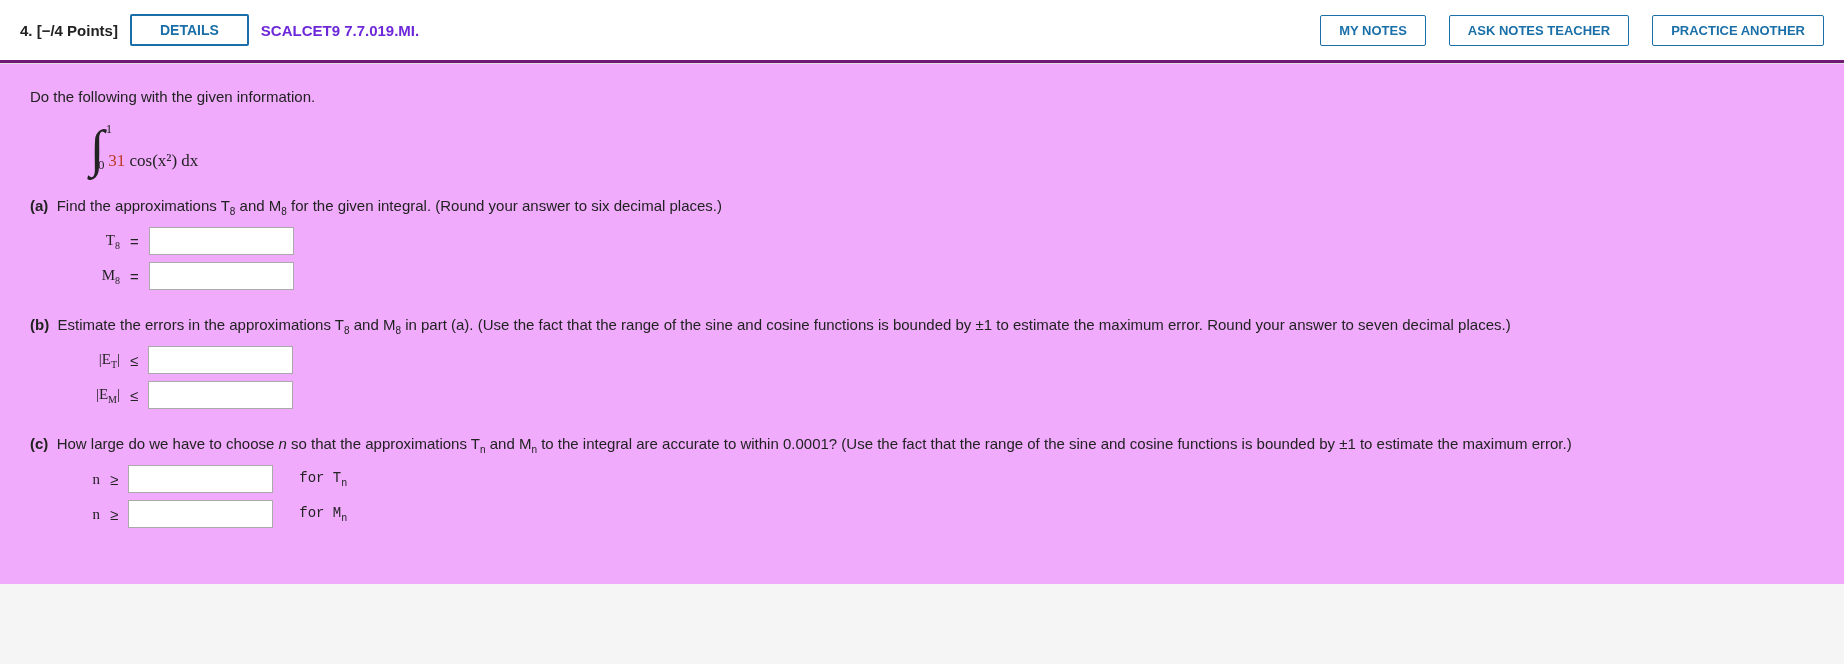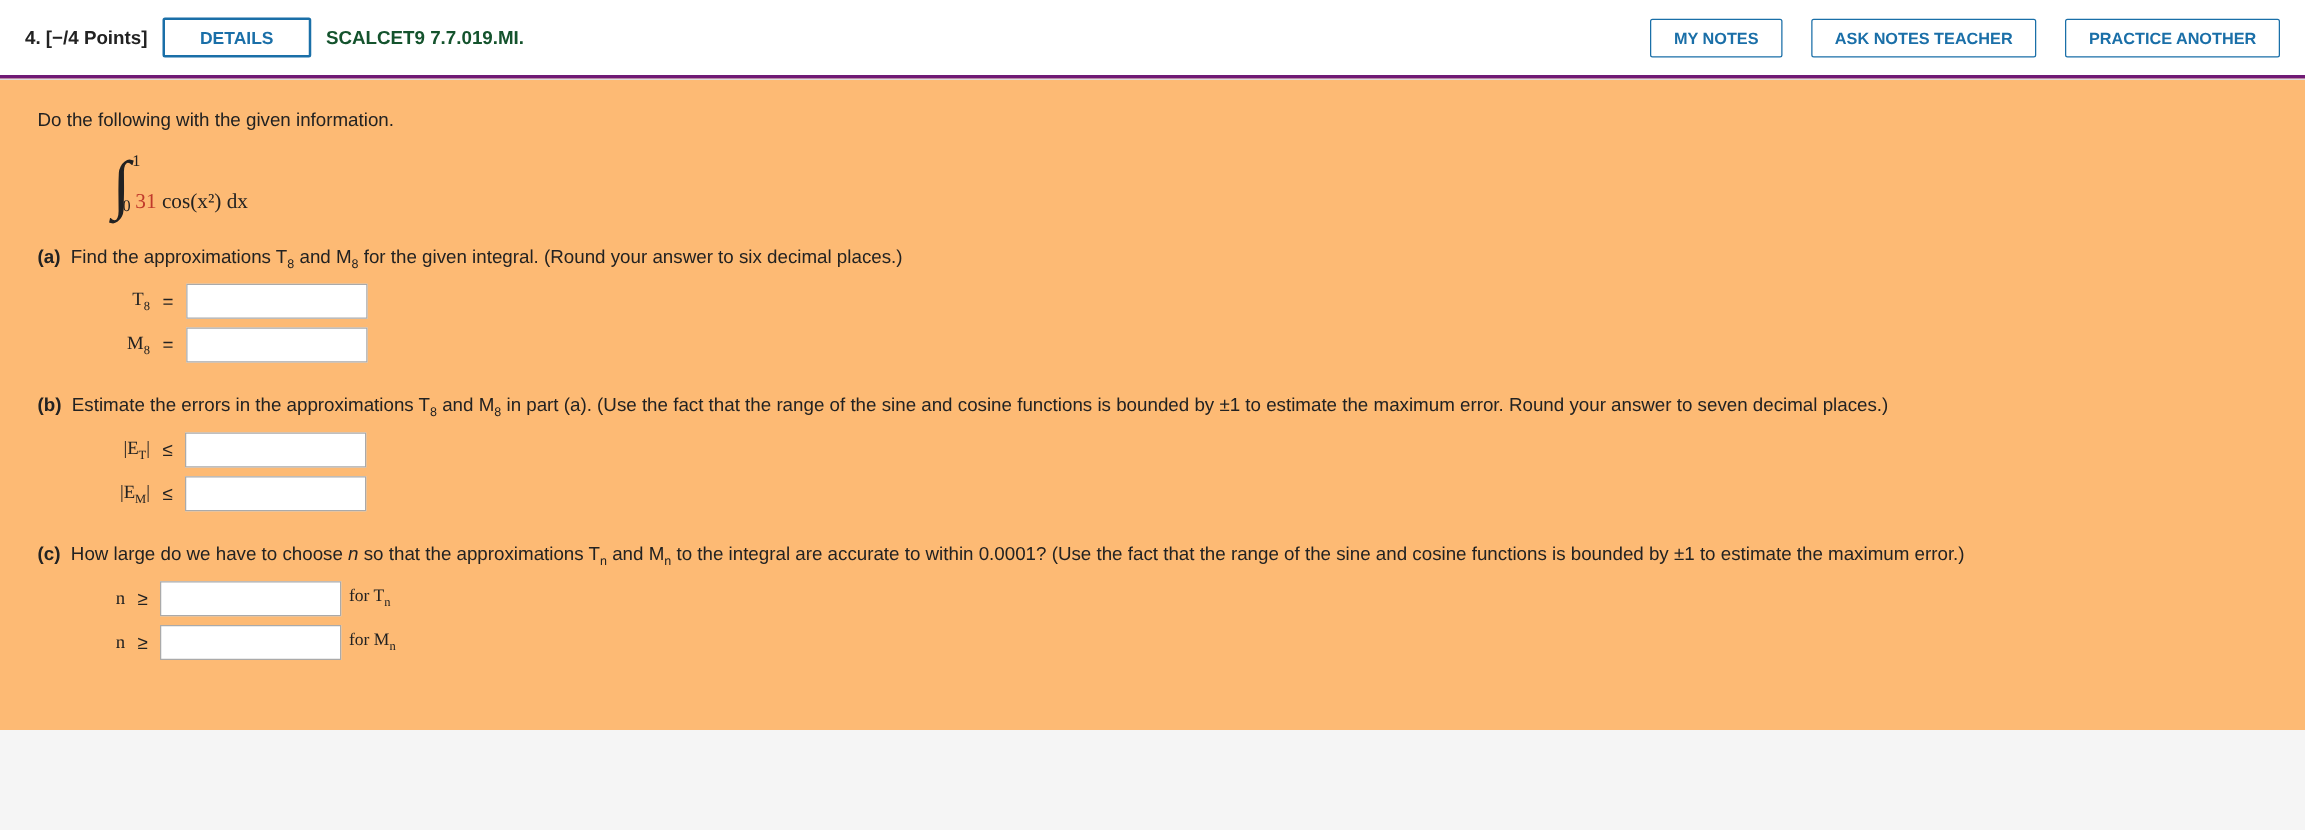--- a/index.html
+++ b/index.html
@@ -29,40 +29,40 @@
       background: #fff;
       padding: 6px 28px;
       font-size: 14px;
       font-weight: bold;
       cursor: pointer;
       border-radius: 2px;
     }
     .problem-code {
       font-weight: bold;
       font-size: 15px;
-      color: #14532d;
+      color: #6d28d9;
     }
     .header-right {
       margin-left: auto;
       display: flex;
       gap: 23px;
     }
     .header-btn {
       border: 1px solid #1a6fa8;
       color: #1a6fa8;
       background: #fff;
       padding: 7px 18px;
       font-size: 13px;
       font-weight: bold;
       cursor: pointer;
       border-radius: 2px;
       white-space: nowrap;
     }
     .main-content {
-      background: #fdba74;
+      background: #f0abfc;
       margin: 0;
       padding: 24px 30px 30px 30px;
       border-top: 1px solid #ddd;
     }
     .intro-text {
       font-size: 15px;
       margin-bottom: 18px;
     }
     .integral-block {
       display: flex;
@@ -119,22 +119,22 @@
     .leq {
       font-size: 15px;
       margin: 0 4px;
     }
     .geq {
       font-size: 15px;
       margin: 0 4px;
     }
     .for-label {
       font-size: 14px;
-      font-family: Liberation Serif, serif;
-      margin-left: 0;
+      font-family: Liberation Mono, monospace;
+      margin-left: 20px;
     }
     sub {
       font-size: 10px;
     }
   </style>
 </head>
 <body>
 
 <div class="header-bar">
   <span class="problem-number">4.  [−/4 Points]</span>

